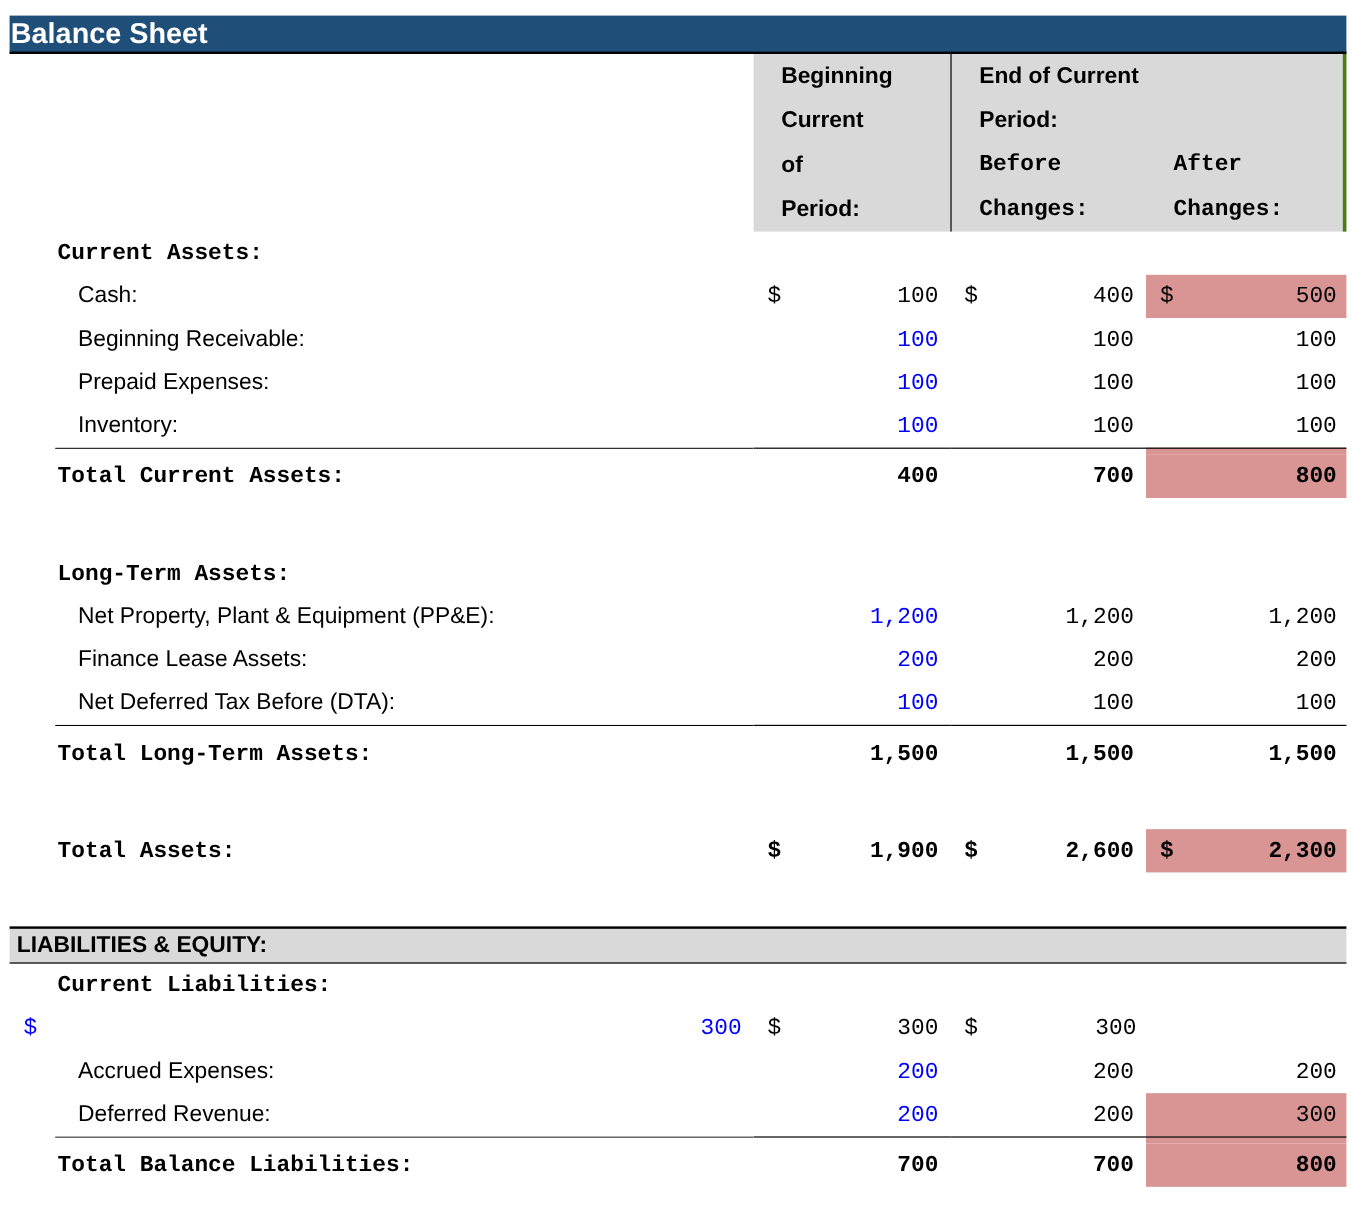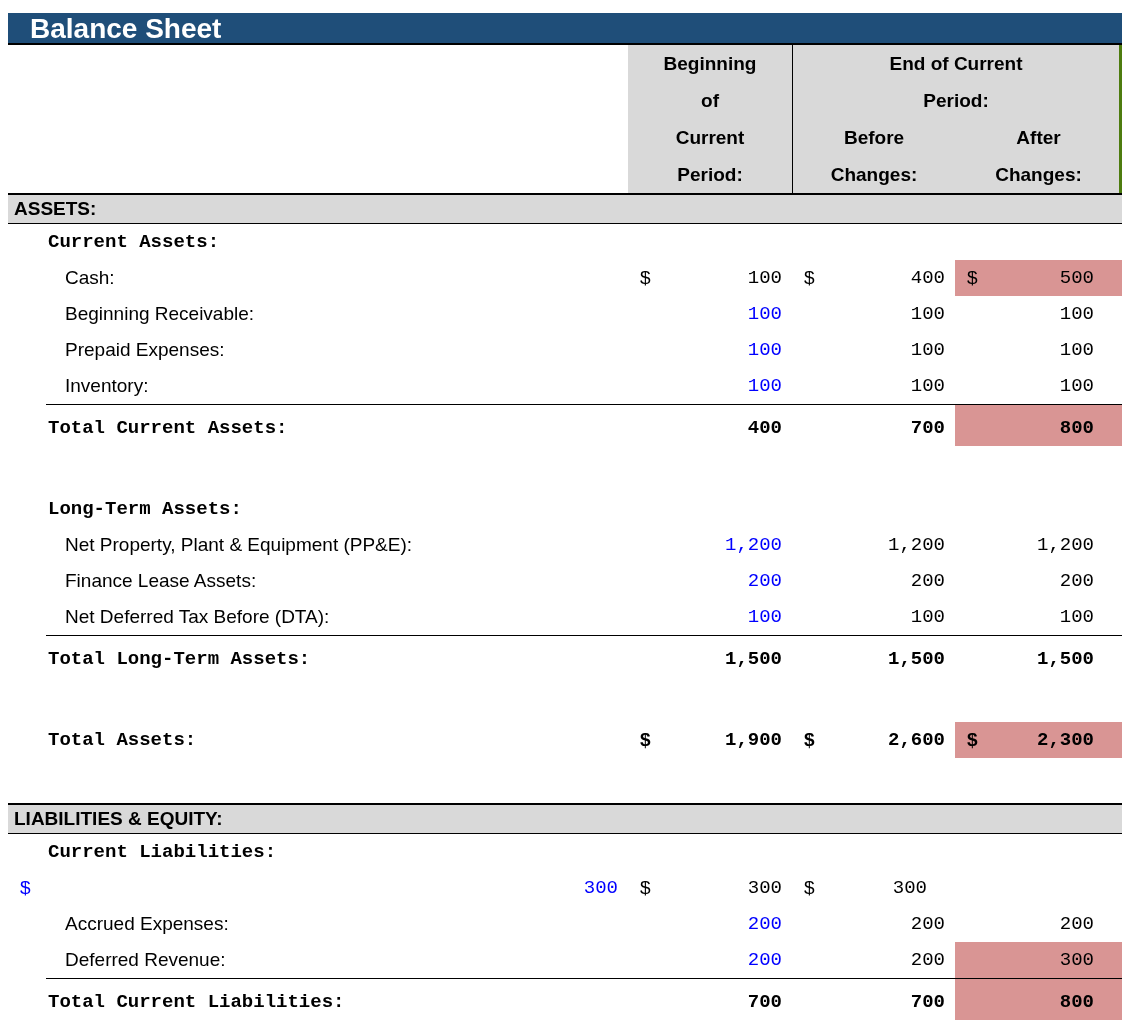--- a/index.html
+++ b/index.html
@@ -5,51 +5,51 @@
   html,body{margin:0;padding:0;}
   body{
     width:1138px;height:1024px;background:#ffffff;overflow:hidden;
     font-family:"Liberation Sans",sans-serif;font-size:19px;color:#000;
     -webkit-font-smoothing:antialiased;
   }
   .sheet{position:relative;margin:13px 0 0 8px;width:1114px;}
 
   
   .titlebar{
-    background:var(--title-bg);color:#fff;font-weight:bold;font-size:28px;
-    height:32px;line-height:32px;padding-left:22px;box-sizing:border-box;
+    background:var(--title-bg);color:#fff;font-weight:bold;font-size:24px;
+    height:32px;line-height:32px;padding-left:1px;box-sizing:border-box;
     border-bottom:2px solid #000;
   }
 
   
   .grid{display:grid;grid-template-columns:620px 164px 163px 167px;}
 
   
   .header-block .hc{background:var(--hdr-bg);}
   .header-block .label-col{background:#fff;}
-  .hline{height:37px;line-height:37px;text-align:center;font-weight:bold;}
+  .hline{height:37px;line-height:37px;text-align:left;font-weight:bold;padding-left:23px;}
   .end-group{grid-column:3 / 5;border-left:1px solid #000;border-right:3px solid #4d7c0f;box-sizing:border-box;}
-  .subcols{display:grid;grid-template-columns:162px 167px;}
+  .subcols{display:grid;grid-template-columns:162px 167px;font-family:Liberation Mono, monospace;}
 
   
   .section-row{
     background:var(--hdr-bg);border-top:2px solid #000;border-bottom:1px solid #000;
     height:28px;line-height:28px;font-weight:bold;padding-left:6px;
   }
 
   
   .row{height:36px;}
   .lcell{line-height:36px;white-space:nowrap;overflow:hidden;}
   .subheader .lcell,.total .lcell{font-weight:bold;padding-left:40px;font-family:Liberation Mono, monospace;}
   .item .lcell{padding-left:57px;}
   .total{font-weight:bold;}
   .ncell{display:flex;align-items:center;line-height:36px;}
   .ncell .d{padding-left:12px;}
   .ncell .v{margin-left:auto;padding-right:10px;font-family:Liberation Mono, monospace;}
-  .ncell.aft .v{padding-right:28px;}
+  .ncell.aft .v{padding-right:8px;}
   .hl{background:var(--hl-bg);}
   .c-blue{color:var(--input-blue);}
 
   
   .rule-row{height:6px;}
   .rule-row .ncell{border-top:1px solid #000;}
   .rule-row .lcell .inset{margin-left:38px;border-top:1px solid #000;height:0;}
 
   .spacer-row{height:45px;}
 </style>
@@ -59,44 +59,41 @@
 <div class="sheet">
 
   <div class="titlebar">
     <span>Balance Sheet</span>
   </div>
 
   <div class="grid header-block">
     <div class="hc label-col"></div>
     <div class="hc beg-col">
       <div class="hline">Beginning</div>
+      <div class="hline">Current</div>
       <div class="hline">of</div>
-      <div class="hline">Current</div>
       <div class="hline">Period:</div>
     </div>
     <div class="hc end-group">
       <div class="hline">End of Current</div>
       <div class="hline">Period:</div>
       <div class="subcols">
         <div>
           <div class="hline">Before</div>
           <div class="hline">Changes:</div>
         </div>
         <div>
           <div class="hline">After</div>
           <div class="hline">Changes:</div>
         </div>
       </div>
     </div>
   </div>
 
   <div>
-      <div class="section-row">
-        <div>ASSETS:</div>
-      </div>
       <div class="grid row subheader">
         <div class="lcell">Current Assets:</div>
         <div class="ncell beg"></div>
         <div class="ncell bef"></div>
         <div class="ncell aft"></div>
       </div>
       <div class="grid row item">
         <div class="lcell">Cash:</div>
         <div class="ncell beg">
           <div class="d">$</div>
@@ -296,21 +293,21 @@
       </div>
       <div class="grid rule-row">
         <div class="lcell">
           <div class="inset"></div>
         </div>
         <div class="ncell beg"></div>
         <div class="ncell bef"></div>
         <div class="ncell aft hl"></div>
       </div>
       <div class="grid row total">
-        <div class="lcell">Total Current Liabilities:</div>
+        <div class="lcell">Total Balance Liabilities:</div>
         <div class="ncell beg">
           <div class="v">700</div>
         </div>
         <div class="ncell bef">
           <div class="v">700</div>
         </div>
         <div class="ncell aft hl">
           <div class="v">800</div>
         </div>
       </div>

